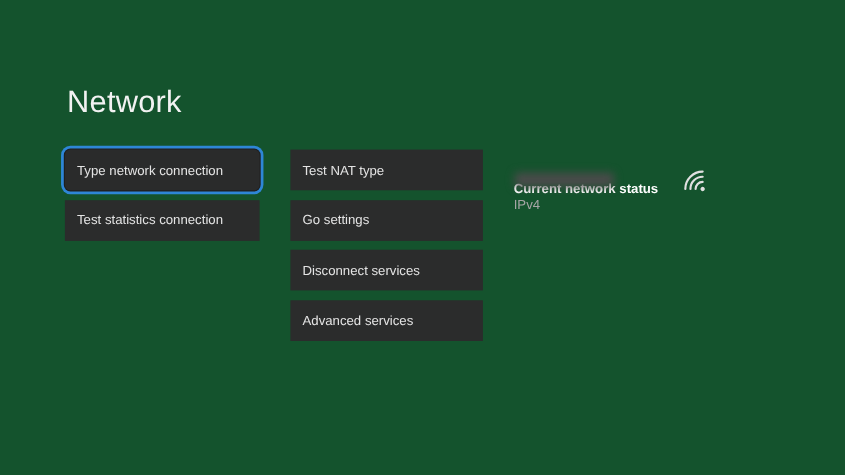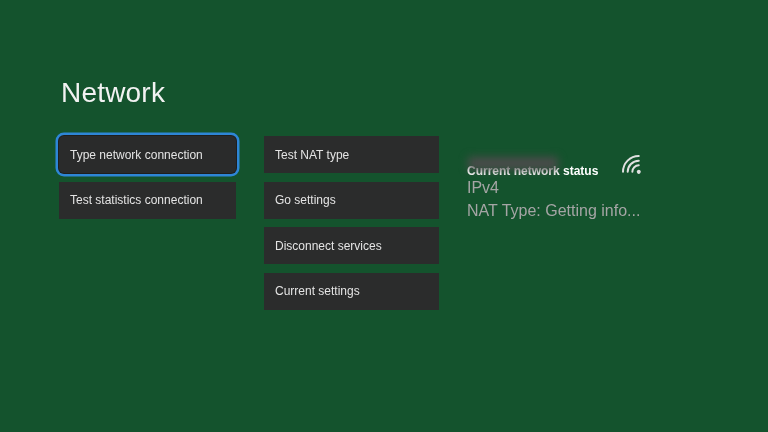--- a/index.html
+++ b/index.html
@@ -80,21 +80,21 @@
     position: absolute;
     left: 152px;
     top: 16px;
     width: 28px;
     height: 28px;
     transform: rotate(-45deg);
   }
   .status-line {
     position: absolute;
     left: 0;
-    font-size: 16px;
+    font-size: 12px;
     color: #a5a5a5;
     white-space: nowrap;
   }
   .line-ip       { top: 43px; }
   .line-nat      { top: 66px; }
   .line-services { top: 99px; }
 </style>
 </head>
 <body>
 
@@ -115,35 +115,34 @@
     <div class="tile">
       <span>Test NAT type</span>
     </div>
     <div class="tile">
       <span>Go settings</span>
     </div>
     <div class="tile">
       <span>Disconnect services</span>
     </div>
     <div class="tile">
-      <span>Current settings</span>
+      <span>Advanced services</span>
     </div>
   </div>
 
   <div class="status-panel">
     <div class="status-heading">Current network status</div>
 
     <div class="network-name-redacted"></div>
 
     <svg class="wifi-icon" viewBox="0 0 24 24">
       <g fill="none" stroke="#e0e0e0" stroke-width="1.7" stroke-linecap="round">
         <path d="M 8.11 15.11 A 5.5 5.5 0 0 1 15.89 15.11"></path>
         <path d="M 5.28 12.28 A 9.5 9.5 0 0 1 18.72 12.28"></path>
         <path d="M 2.45 9.45 A 13.5 13.5 0 0 1 21.55 9.45"></path>
       </g>
       <circle cx="12" cy="19" r="1.7" fill="#e0e0e0"></circle>
     </svg>
 
     <div class="status-line line-ip">IPv4</div>
-    <div class="status-line line-nat">NAT Type: Getting info...</div>
   </div>
 
 </div>
 
 </body></html>

